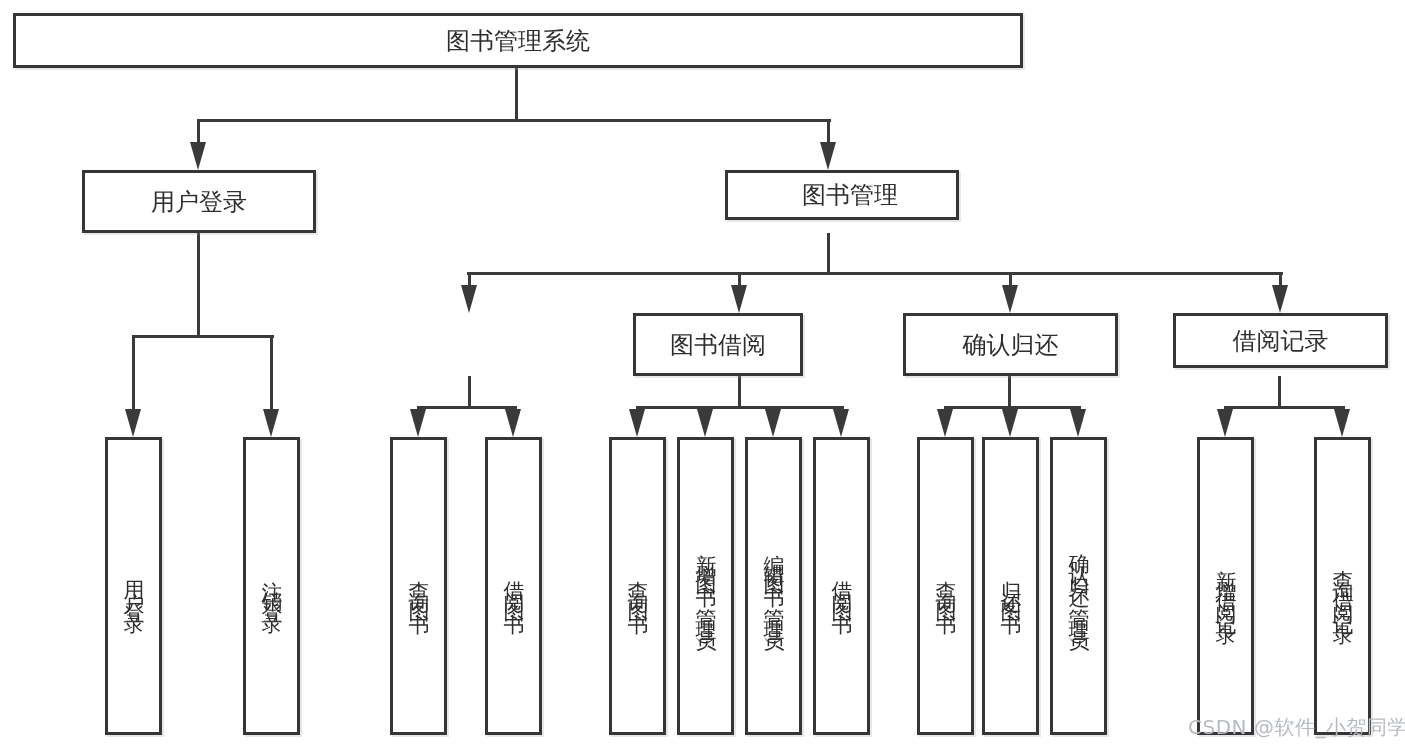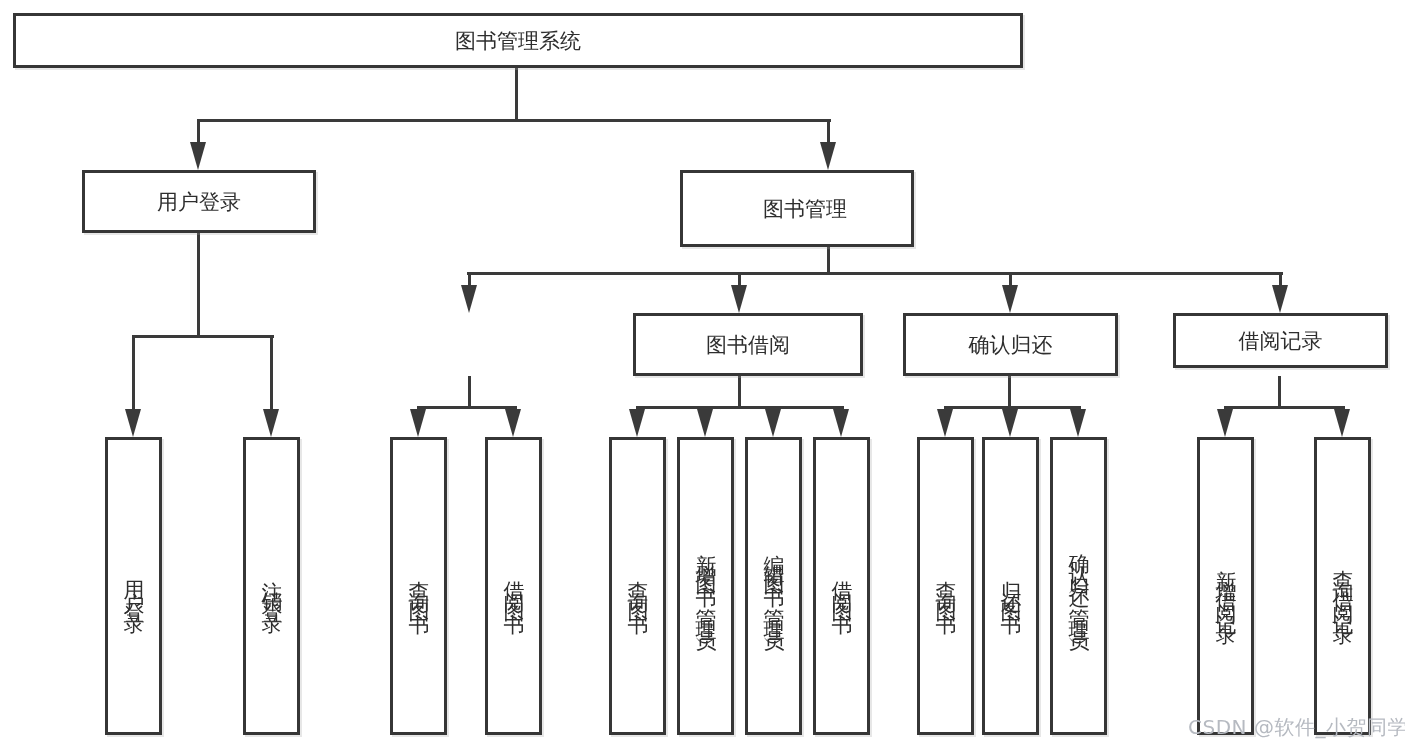--- a/index.html
+++ b/index.html
@@ -10,21 +10,21 @@
     font-family:"DejaVu Sans","Liberation Sans",sans-serif;
     overflow:hidden;
   }
   .box{
     position:absolute;
     box-sizing:border-box;
     background:#ffffff;
     border:3px solid #363636;
     display:flex;align-items:center;justify-content:center;
     color:#2e2e2e;
-    font-size:21px;
+    font-size:24px;
     box-shadow:2px 2px 0 rgba(160,160,160,.25);
     z-index:2;
   }
   .vbox{
     position:absolute;
     box-sizing:border-box;
     top:437px;height:298px;width:57px;
     background:#ffffff;
     border:3px solid #363636;
     display:flex;align-items:center;justify-content:center;
@@ -66,41 +66,41 @@
   <div class="box" style="left:13px;top:13px;width:1010px;height:55px;">图书管理系统</div>
 
   <div class="vline" style="left:515px;top:68px;height:53px;"></div>
   <div class="hline" style="left:197px;top:119px;width:634px;"></div>
   <div class="vline" style="left:197px;top:119px;height:26px;"></div>
   <div class="arrow" style="left:190px;top:142px;"></div>
   <div class="vline" style="left:827px;top:119px;height:26px;"></div>
   <div class="arrow" style="left:820px;top:142px;"></div>
 
   <div class="box" style="left:82px;top:170px;width:234px;height:63px;">用户登录</div>
-  <div class="box" style="left:680px;top:170px;width:234px;height:77px;padding-left:16px;">图书管理</div>
+  <div class="box" style="left:725px;top:170px;width:234px;height:50px;padding-left:16px;">图书管理</div>
 
   <div class="vline" style="left:197px;top:233px;height:105px;"></div>
   <div class="hline" style="left:132px;top:335px;width:142px;"></div>
   <div class="vline" style="left:132px;top:335px;height:78px;"></div>
   <div class="arrow" style="left:125px;top:409px;"></div>
   <div class="vline" style="left:270px;top:335px;height:78px;"></div>
   <div class="arrow" style="left:263px;top:409px;"></div>
 
   <div class="vline" style="left:827px;top:233px;height:42px;"></div>
   <div class="hline" style="left:467px;top:272px;width:816px;"></div>
   <div class="vline" style="left:468px;top:272px;height:16px;"></div>
   <div class="arrow" style="left:461px;top:285px;"></div>
   <div class="vline" style="left:738px;top:272px;height:16px;"></div>
   <div class="arrow" style="left:731px;top:285px;"></div>
   <div class="vline" style="left:1009px;top:272px;height:16px;"></div>
   <div class="arrow" style="left:1002px;top:285px;"></div>
   <div class="vline" style="left:1279px;top:272px;height:16px;"></div>
   <div class="arrow" style="left:1272px;top:285px;"></div>
 
-  <div class="box" style="left:633px;top:313px;width:230px;height:63px;">图书借阅</div>
+  <div class="box" style="left:633px;top:313px;width:170px;height:63px;">图书借阅</div>
   <div class="box" style="left:903px;top:313px;width:215px;height:63px;">确认归还</div>
   <div class="box" style="left:1173px;top:313px;width:215px;height:55px;">借阅记录</div>
 
   <div class="vline" style="left:468px;top:376px;height:33px;"></div>
   <div class="hline" style="left:417px;top:406px;width:100px;"></div>
   <div class="arrow" style="left:410px;top:409px;"></div>
   <div class="arrow" style="left:505px;top:409px;"></div>
 
   <div class="vline" style="left:738px;top:376px;height:33px;"></div>
   <div class="hline" style="left:636px;top:406px;width:208px;"></div>

